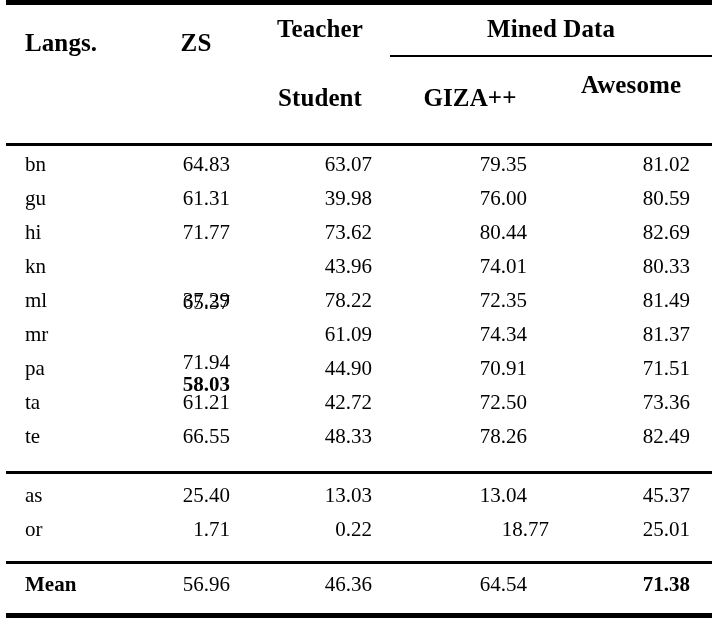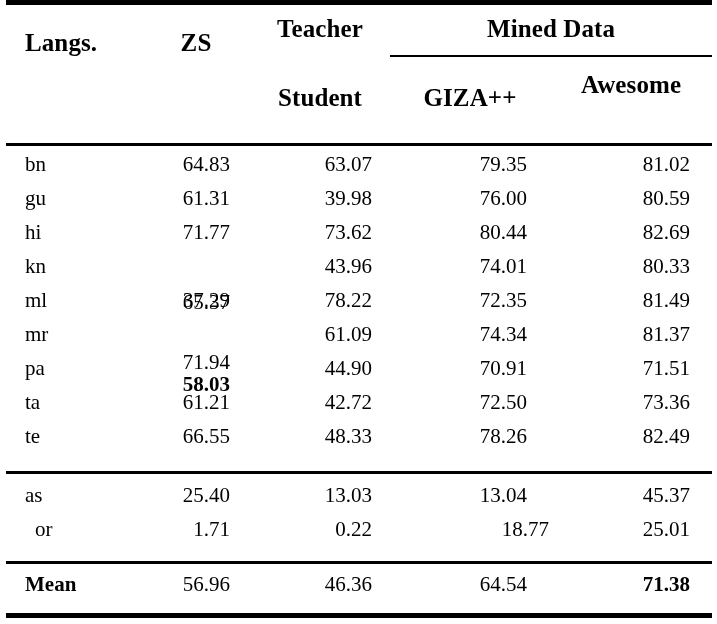--- a/index.html
+++ b/index.html
@@ -186,21 +186,21 @@
         <div class="cell body-cell num" style="left: 690px; top: 426px;">82.49</div>
       </div>
       <div style="position: absolute; left: 0px; top: 0px; width: 717px;">
         <div class="cell body-cell lang" style="left: 25px; top: 485px;">as</div>
         <div class="cell body-cell num" style="left: 230px; top: 485px;">25.40</div>
         <div class="cell body-cell num" style="left: 372px; top: 485px;">13.03</div>
         <div class="cell body-cell num" style="left: 527px; top: 485px;">13.04</div>
         <div class="cell body-cell num" style="left: 690px; top: 485px;">45.37</div>
       </div>
       <div style="position: absolute; left: 0px; top: 0px; width: 717px;">
-        <div class="cell body-cell lang" style="left: 35px; top: 519px;">or</div>
+        <div class="cell body-cell lang" style="left: 25px; top: 519px;">or</div>
         <div class="cell body-cell num" style="left: 230px; top: 519px;">1.71</div>
         <div class="cell body-cell num" style="left: 372px; top: 519px;">0.22</div>
         <div class="cell body-cell num" style="left: 549px; top: 519px;">18.77</div>
         <div class="cell body-cell num" style="left: 690px; top: 519px;">25.01</div>
       </div>
       <div style="position: absolute; left: 0px; top: 0px; width: 717px;">
         <div class="cell body-cell lang bold" style="left: 25px; top: 574px;">Mean</div>
         <div class="cell body-cell num" style="left: 230px; top: 574px;">56.96</div>
         <div class="cell body-cell num" style="left: 372px; top: 574px;">46.36</div>
         <div class="cell body-cell num" style="left: 527px; top: 574px;">64.54</div>

